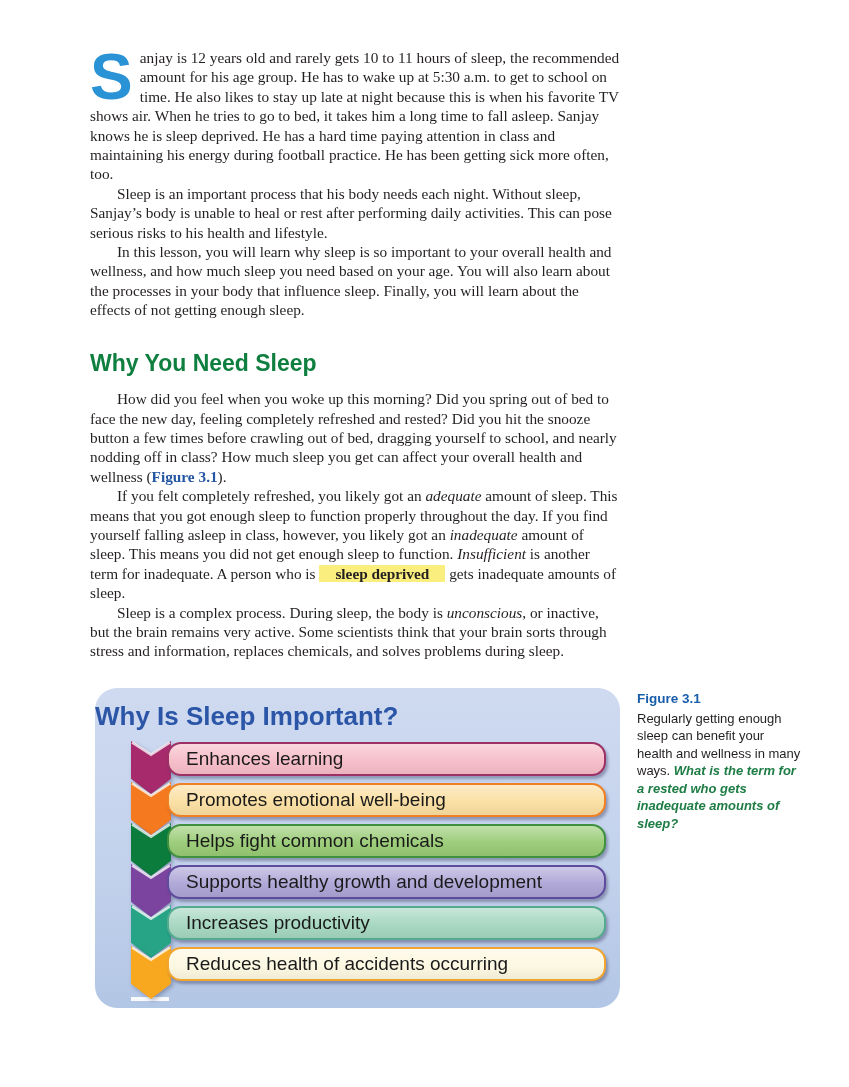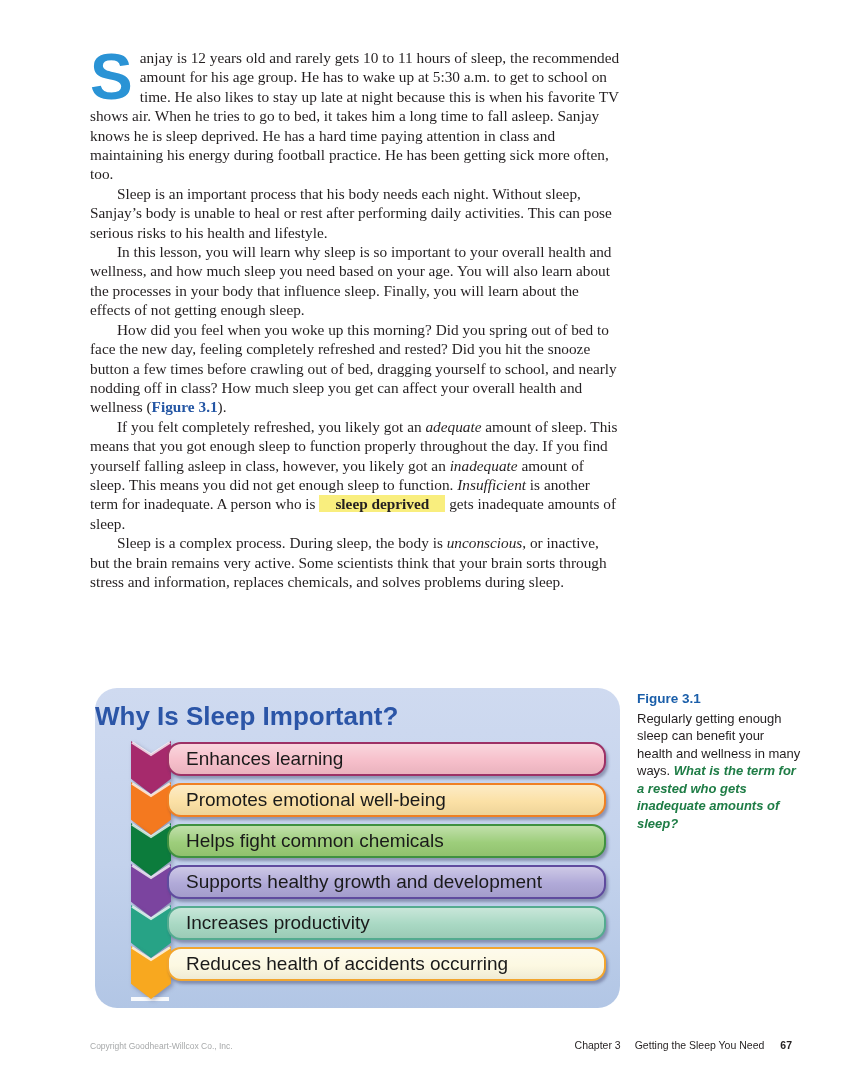--- a/index.html
+++ b/index.html
@@ -164,20 +164,21 @@
 <div class="page" style="--c-dropcap: #2a93d5; --c-heading: #0f7f40; --c-figref: #2456a4; --c-highlight: #f9ee7e; --c-panel-top: #cfdaf0; --c-panel-bottom: #b2c6e5; --c-fig-title: #2b55a7; --c-caption-label: #1a5ea9; --c-caption-question: #1e7c45;">
 
   <div class="text-col">
     <p class="para">
       <span class="dropcap">S</span>
       <span>anjay is 12 years old and rarely gets 10 to 11 hours of sleep, the recommended amount for his age group. He has to wake up at 5:30 a.m. to get to school on time. He also likes to stay up late at night because this is when his favorite TV shows air. When he tries to go to bed, it takes him a long time to fall asleep. Sanjay knows he is sleep deprived. He has a hard time paying attention in class and maintaining his energy during football practice. He has been getting sick more often, too.</span>
     </p>
     <p class="para indent">Sleep is an important process that his body needs each night. Without sleep, Sanjay’s body is unable to heal or rest after performing daily activities. This can pose serious risks to his health and lifestyle.</p>
     <p class="para indent">In this lesson, you will learn why sleep is so important to your overall health and wellness, and how much sleep you need based on your age. You will also learn about the processes in your body that influence sleep. Finally, you will learn about the effects of not getting enough sleep.</p>
 
+    <h2 class="section-heading">Why You Need Sleep</h2>
 
     <p class="para indent"><span>How did you feel when you woke up this morning? Did you spring out of bed to face the new day, feeling completely refreshed and rested? Did you hit the snooze button a few times before crawling out of bed, dragging yourself to school, and nearly nodding off in class? How much sleep you get can affect your overall health and wellness (</span><span class="figref">Figure 3.1</span><span>).</span></p>
 
     <p class="para indent"><span>If you felt completely refreshed, you likely got an </span><i>adequate</i><span> amount of sleep. This means that you got enough sleep to function properly throughout the day. If you find yourself falling asleep in class, however, you likely got an </span><i>inadequate</i><span> amount of sleep. This means you did not get enough sleep to function. </span><i>Insufficient</i><span> is another term for inadequate. A person who is </span><span class="hl">sleep deprived</span><span> gets inadequate amounts of sleep.</span></p>
 
     <p class="para indent"><span>Sleep is a complex process. During sleep, the body is </span><i>unconscious</i><span>, or inactive, but the brain remains very active. Some scientists think that your brain sorts through stress and information, replaces chemicals, and solves problems during sleep.</span></p>
   </div>
 
   <div class="figure-panel">
     <div class="fig-title">Why Is Sleep Important?</div>
@@ -244,20 +245,14 @@
       </div>
 
     </div>
     <div class="fig-dash"></div>
   </div>
 
   <div class="fig-caption">
     <span class="caption-label">Figure 3.1</span><span>Regularly getting enough sleep can benefit your health and wellness in many ways. </span><span class="caption-question">What is the term for a rested who gets inadequate amounts of sleep?</span>
   </div>
 
-  <div class="footer">
-    <span class="footer-copyright">Copyright Goodheart-Willcox Co., Inc.</span>
-    <span class="footer-right">
-      <span>Chapter 3</span><span class="seg">Getting the Sleep You Need</span><span class="footer-page-num">67</span>
-    </span>
-  </div>
 
 </div>
 
 </body></html>

